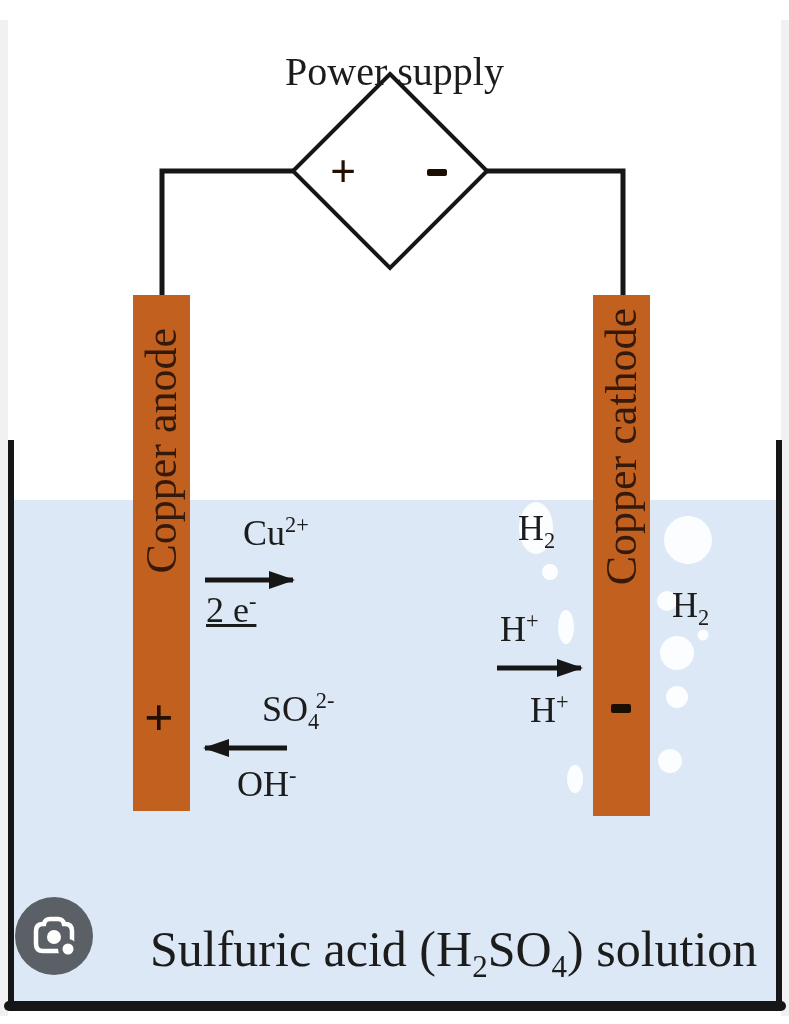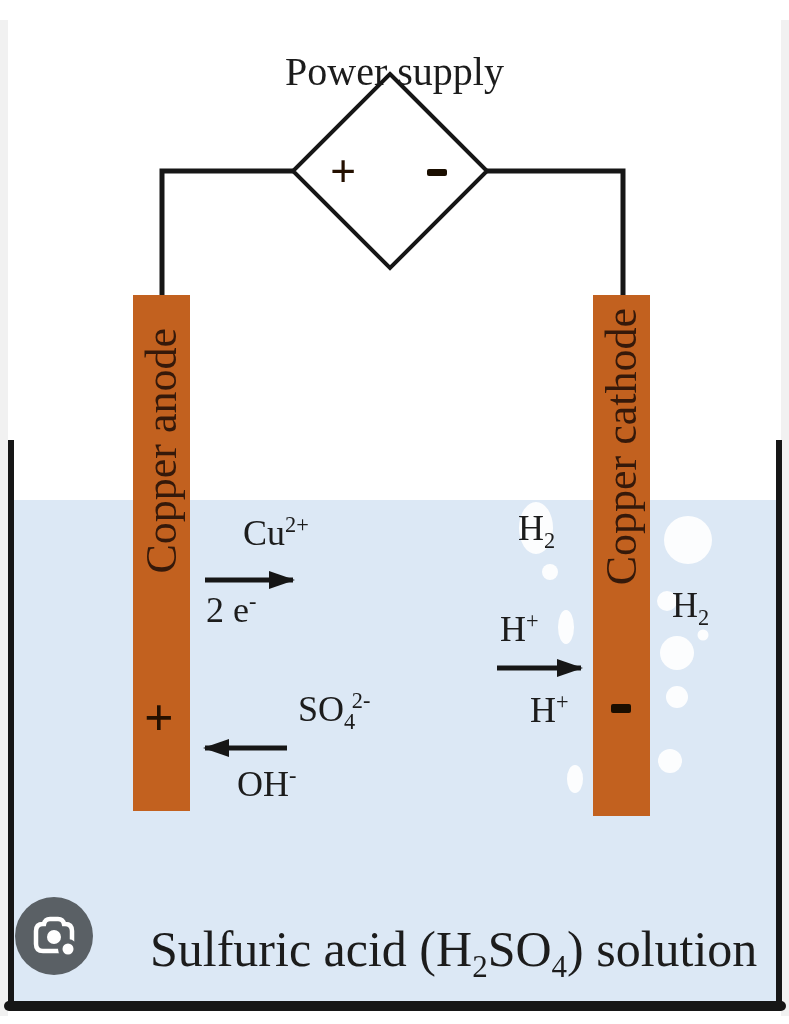--- a/index.html
+++ b/index.html
@@ -121,24 +121,24 @@
 
   <div class="txt charge-plus" style="left:330px;top:149px;font-size:46px;">+</div>
   <div class="minus-bar" style="left:427px;top:169px;width:20px;height:7px;" aria-label="-"></div>
 
   <div class="txt charge-plus" style="left:144px;top:692px;font-size:52px;">+</div>
   <div class="minus-bar" style="left:611px;top:704px;width:20px;height:9px;" aria-label="-"></div>
 
   <div class="txt ion" style="left:243px;top:514px;">
     <span>Cu</span><sup>2+</sup>
   </div>
-  <div class="txt ion" style="left:206px;top:591px;">
+  <div class="txt ion" style="left:206px;top:591px;text-decoration:underline;">
     <span>2 e</span><sup>-</sup>
   </div>
-  <div class="txt ion" style="left:262px;top:690px;margin-left:36px;">
+  <div class="txt ion" style="left:262px;top:690px;">
     <span>SO</span><sub>4</sub><sup>2-</sup>
   </div>
   <div class="txt ion" style="left:237px;top:765px;">
     <span>OH</span><sup>-</sup>
   </div>
 
   <div class="txt ion" style="left:518px;top:510px;">
     <span>H</span><sub>2</sub>
   </div>
   <div class="txt ion" style="left:500px;top:610px;">

